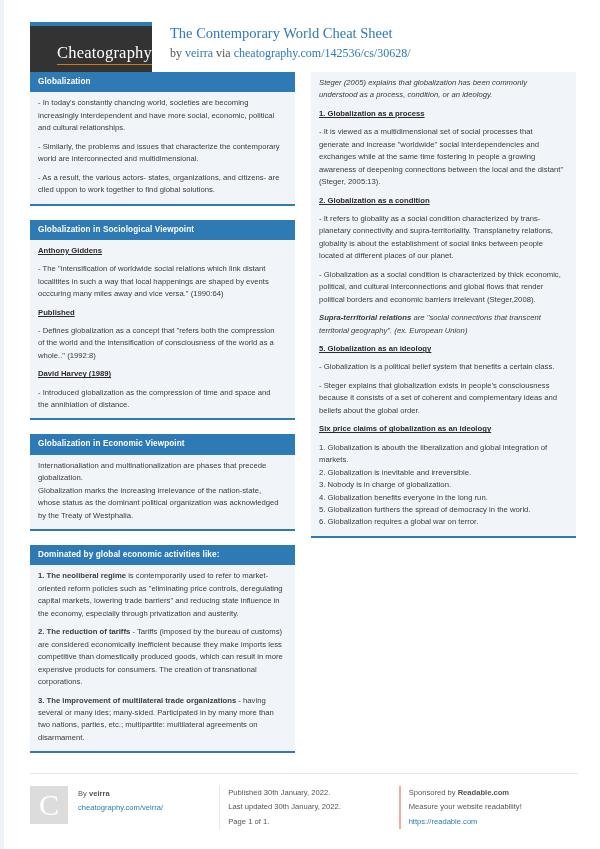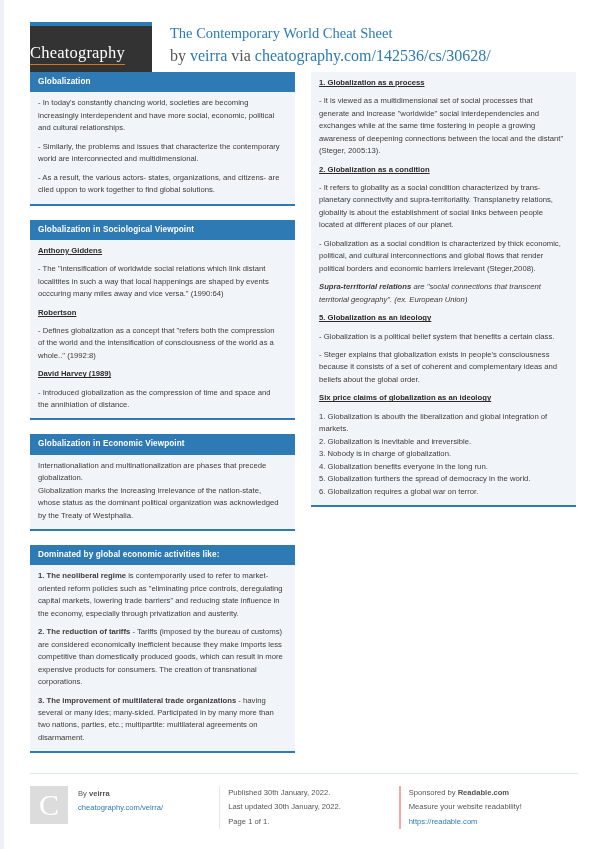--- a/index.html
+++ b/index.html
@@ -29,21 +29,21 @@
     height: 62px;
     box-sizing: border-box;
   }
   .logo-box {
     width: 122px; height: 61px;
     background: #333333;
     border-top: 4px solid #2d7ab5;
     box-sizing: border-box;
     display: flex;
     align-items: center;
-    justify-content: flex-start;
+    justify-content: flex-end;
     flex: 0 0 auto;
   }
   .logo-text {
     font-family: "Liberation Serif", serif;
     font-size: 16.5px;
     color: #ffffff;
     letter-spacing: 0.2px;
     border-bottom: 1.5px solid #d4761a;
     line-height: 1.15;
     padding-bottom: 1px;
@@ -54,21 +54,21 @@
   }
   .sheet-title {
     font-family: "Liberation Serif", serif;
     font-size: 14.5px;
     color: #2d7ab5;
     line-height: 1.35;
     white-space: nowrap;
   }
   .sheet-byline {
     font-family: "Liberation Serif", serif;
-    font-size: 16px;
+    font-size: 12px;
     color: #555;
     line-height: 1.5;
     white-space: nowrap;
   }
   .sheet-byline a, .link {
     color: #2d7ab5;
     text-decoration: none;
   }
 
   
@@ -168,21 +168,21 @@
             <p>- In today's constantly chancing world, societies are becoming increasingly interdependent and have more social, economic, political and cultural relationships.</p>
             <p>- Similarly, the problems and issues that characterize the contemporary world are interconnected and multidimensional.</p>
             <p>- As a result, the various actors- states, organizations, and citizens- are clled uppon to work together to find global solutions.</p>
           </div>
         </div>
         <div class="card">
           <div class="card-head">Globalization in Sociological Viewpoint</div>
           <div class="card-body">
             <p class="subhead">Anthony Giddens</p>
             <p>- The "intensification of worldwide social relations which link distant localitites in such a way that local happenings are shaped by events occcuring many miles away and vice versa." (1990:64)</p>
-            <p class="subhead">Robertson</p>
+            <p class="subhead">Published</p>
             <p>- Defines globalization as a concept that "refers both the compression of the world and the intensification of consciousness of the world as a whole.." (1992:8)</p>
             <p class="subhead">David Harvey (1989)</p>
             <p>- Introduced globalization as the compression of time and space and the annihiation of distance.</p>
           </div>
         </div>
         <div class="card">
           <div class="card-head">Globalization in Economic Viewpoint</div>
           <div class="card-body">
             <p class="tight">Internationaliation and multinationalization are phases that precede globalization.</p>
             <p class="tight">Globalization marks the increasing irrelevance of the nation-state, whose status as the dominant political organization was acknowledged by the Treaty of Westphalia.</p>
@@ -193,20 +193,21 @@
           <div class="card-body">
             <p><span class="b">1. The neoliberal regime</span><span> is contemporarily used to refer to market-oriented reform policies such as "eliminating price controls, deregulating capital markets, lowering trade barriers" and reducing state influence in the economy, especially through privatization and austerity.</span></p>
             <p><span class="b">2. The reduction of tariffs</span><span> - Tariffs (imposed by the bureau of customs) are considered economically inefficient because they make imports less competitive than domestically produced goods, which can result in more expensive products for consumers. The creation of transnational corporations.</span></p>
             <p><span class="b">3. The improvement of multilateral trade organizations</span><span> - having several or many ides; many-sided. Participated in by many more than two nations, parties, etc.; multipartite: multilateral agreements on disarmament.</span></p>
           </div>
         </div>
       </div>
     <div class="col" id="col-right">
         <div class="card">
           <div class="card-body">
+            <p class="ital">Steger (2005) explains that globalization has been commonly understood as a process, condition, or an ideology.</p>
             <p class="subhead">1. Globalization as a process</p>
             <p>- It is viewed as a multidimensional set of social processes that generate and increase "worldwide" social interdependencies and exchanges while at the same time fostering in people a growing awareness of deepening connections between the local and the distant" (Steger, 2005:13).</p>
             <p class="subhead">2. Globalization as a condition</p>
             <p>- It refers to globality as a social condition characterized by trans-planetary connectivity and supra-territoriality. Transplanetry relations, globality is about the establishment of social links between people located at different places of our planet.</p>
             <p>- Globalization as a social condition is characterized by thick economic, political, and cultural interconnections and global flows that render political borders and economic barriers irrelevant (Steger,2008).</p>
             <p><span class="b ital">Supra-territorial relations</span><span class="ital"> are "social connections that transcent territorial geography". (ex. European Union)</span></p>
             <p class="subhead">5. Globalization as an ideology</p>
             <p>- Globalization is a political belief system that benefits a certain class.</p>
             <p>- Steger explains that globalization exists in people's consciousness because it consists of a set of coherent and complementary ideas and beliefs about the global order.</p>
             <p class="subhead">Six price claims of globalization as an ideology</p>

